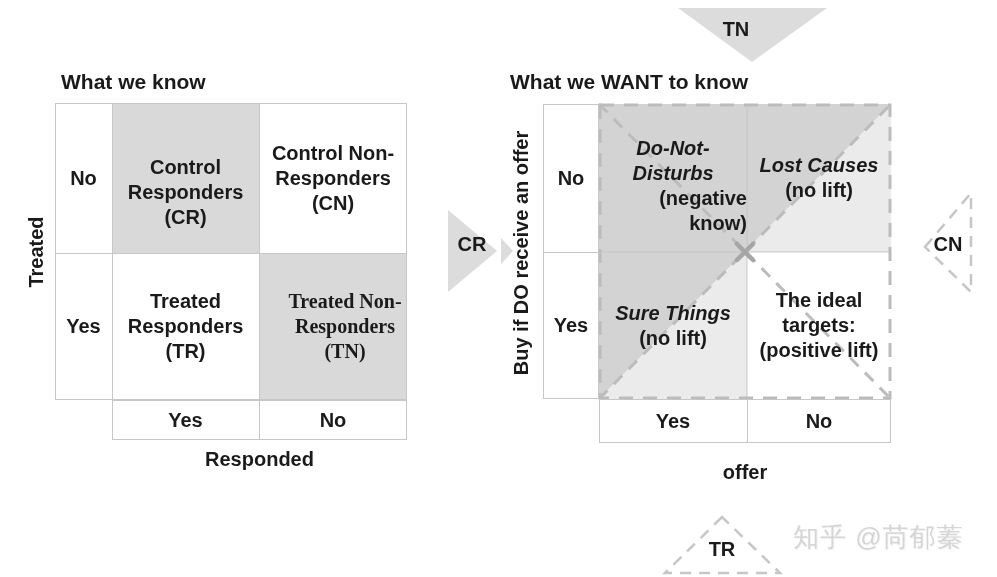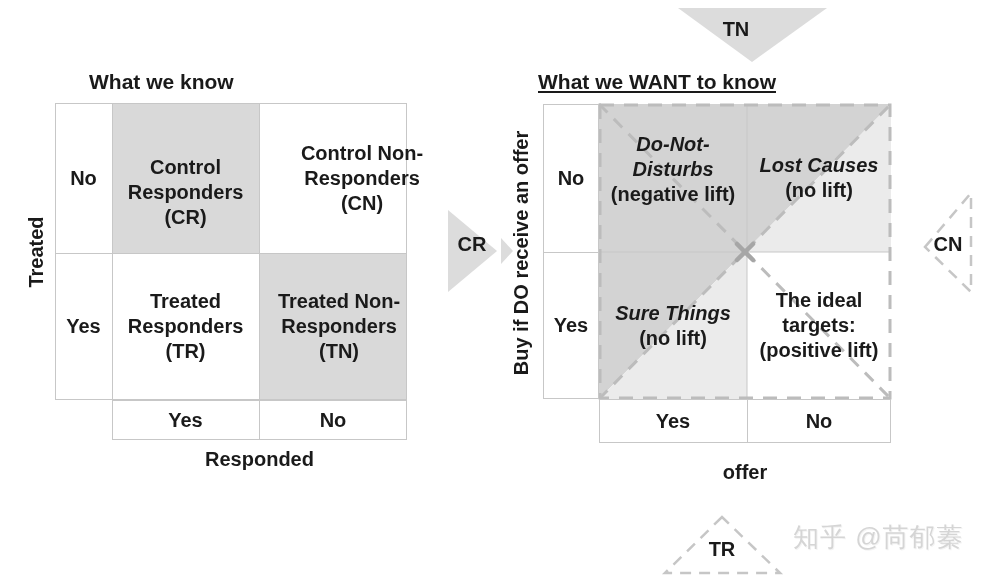--- a/index.html
+++ b/index.html
@@ -6,21 +6,21 @@
   #canvas {
     position:relative; width:997px; height:577px; background:#ffffff;
     font-family:"Liberation Sans", sans-serif; color:#1a1a1a; overflow:hidden;
   }
   .abs  { position:absolute; }
   .flexc{ display:flex; align-items:center; justify-content:center; text-align:right; }
   .col  { flex-direction:column; }
   .it   { font-style:italic; }
   .cellt{ font-weight:700; font-size:20px; line-height:25px; }
   .lab  { font-weight:700; font-size:20px; }
-  .title{ font-weight:700; font-size:21px; white-space:nowrap;margin-left:28px; }
+  .title{ font-weight:700; font-size:21px; white-space:nowrap; }
   .box  { border:1px solid #c7c7c7; box-sizing:border-box; }
   .vline{ width:1px; background:#c7c7c7; }
   .hline{ height:1px; background:#c7c7c7; }
   .gray-cell { background:#d9d9d9; }
   .rot  { transform:rotate(-90deg); white-space:nowrap; text-align:center;
           font-weight:700; font-size:20px; line-height:26px; }
   .watermark { font-size:26px; font-weight:400; color:#d5d5d5;
                letter-spacing:1px; text-shadow:1px 1px 0 #f4f4f4; white-space:nowrap; }
   svg   { position:absolute; left:0; top:0; }
 </style>
@@ -69,56 +69,56 @@
   <div class="abs hline" style="left:55px; top:253px; width:352px;"></div>
 
   <div class="abs flexc lab" style="left:55px; top:103px; width:57px; height:150px;">No</div>
   <div class="abs flexc lab" style="left:55px; top:253px; width:57px; height:147px;">Yes</div>
 
   <div class="abs flexc col cellt" style="left:112px; top:117px; width:147px; height:150px;">
     <span>Control</span>
     <span>Responders</span>
     <span>(CR)</span>
   </div>
-  <div class="abs flexc col cellt" style="left:276px; top:103px; width:148px; height:150px;padding-left:12px;">
+  <div class="abs flexc col cellt" style="left:259px; top:103px; width:148px; height:150px;">
     <span>Control Non-</span>
     <span>Responders</span>
     <span>(CN)</span>
   </div>
   <div class="abs flexc col cellt" style="left:112px; top:253px; width:147px; height:147px;">
     <span>Treated</span>
     <span>Responders</span>
     <span>(TR)</span>
   </div>
-  <div class="abs flexc col cellt" style="left:265px; top:253px; width:148px; height:147px;">
+  <div class="abs flexc col cellt" style="left:271px; top:253px; width:148px; height:147px;font-family:Liberation Serif, serif;">
     <span>Treated Non-</span>
     <span>Responders</span>
     <span>(TN)</span>
   </div>
 
   <div class="abs box" style="left:112px; top:400px; width:295px; height:40px;"></div>
   <div class="abs vline" style="left:259px; top:400px; height:40px;"></div>
   <div class="abs flexc lab" style="left:112px; top:400px; width:147px; height:40px;">Yes</div>
   <div class="abs flexc lab" style="left:259px; top:400px; width:148px; height:40px;">No</div>
 
   <div class="abs flexc lab" style="left:112px; top:446px; width:295px; height:26px;">Responded</div>
 
-  <div class="abs title" style="left:510px; top:70px;text-decoration:underline;">What we WANT to know</div>
+  <div class="abs title" style="left:510px; top:70px;">What we WANT to know</div>
 
   <div class="abs rot" style="left:371px; top:240px; width:300px; height:26px;">Buy if DO receive an offer</div>
 
   <div class="abs box" style="left:543px; top:104px; width:56px; height:295px;"></div>
   <div class="abs hline" style="left:543px; top:252px; width:56px;"></div>
   <div class="abs flexc lab" style="left:543px; top:104px; width:56px; height:148px;">No</div>
   <div class="abs flexc lab" style="left:543px; top:252px; width:56px; height:147px;">Yes</div>
 
-  <div class="abs flexc col cellt" style="left:599px; top:95px; width:148px; height:148px;">
+  <div class="abs flexc col cellt" style="left:599px; top:112px; width:148px; height:148px;">
     <span class="it">Do-Not-</span>
     <span class="it">Disturbs</span>
-    <span>(negative lift)</span>
+    <span>(negative know)</span>
   </div>
   <div class="abs flexc col cellt" style="left:747px; top:104px; width:144px; height:148px;">
     <span class="it">Lost Causes</span>
     <span>(no lift)</span>
   </div>
   <div class="abs flexc col cellt" style="left:599px; top:252px; width:148px; height:147px;">
     <span class="it">Sure Things</span>
     <span>(no lift)</span>
   </div>
   <div class="abs flexc col cellt" style="left:747px; top:252px; width:144px; height:147px;">

